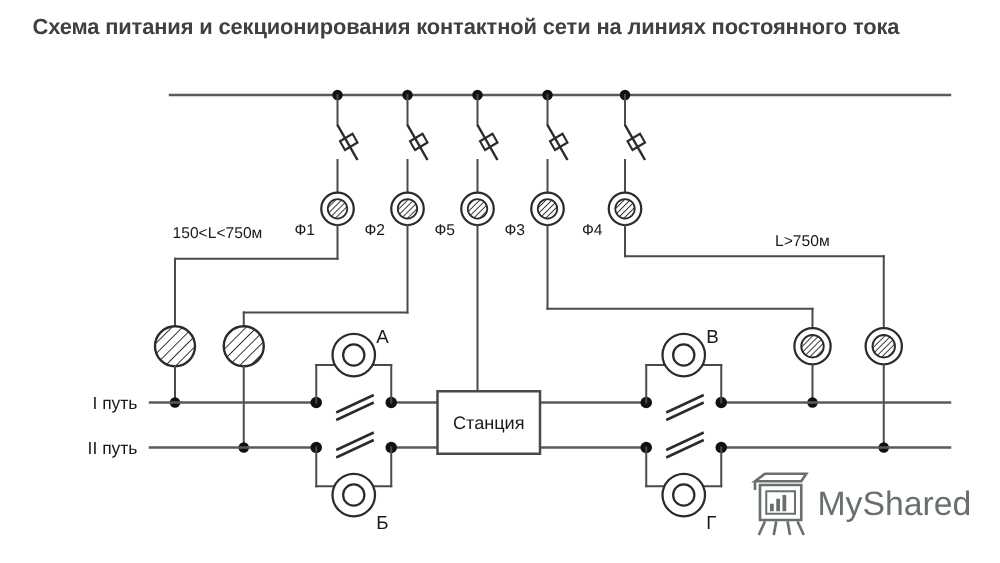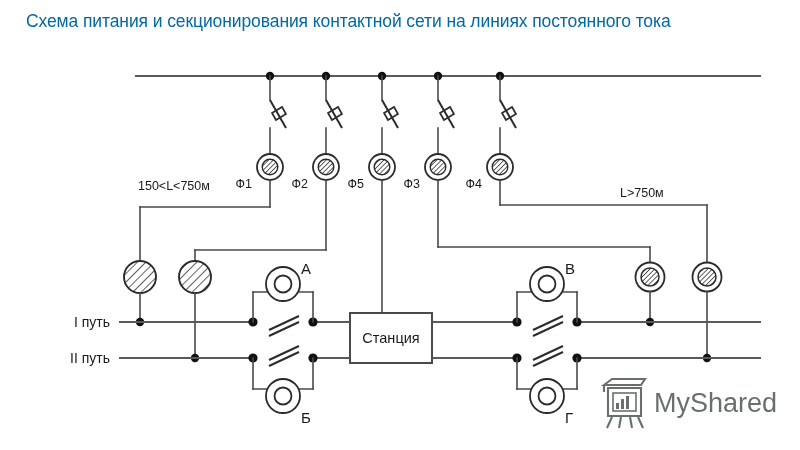--- a/index.html
+++ b/index.html
@@ -13,23 +13,23 @@
     position: relative;
     overflow: hidden;
     font-family: "Liberation Sans", sans-serif;
   }
   #page-title {
     position: absolute;
     left: 26px;
     top: 10px;
     width: 740px;
     font-size: 17.5px;
-    font-weight: normal;
+    font-weight: bold;
     line-height: 23px;
-    color: #0369a1;
+    color: #404040;
     letter-spacing: -0.1px;
   }
   #diagram-root {
     position: absolute;
     left: 0;
     top: 0;
     width: 800px;
     height: 450px;
   }
   svg.diagram {

